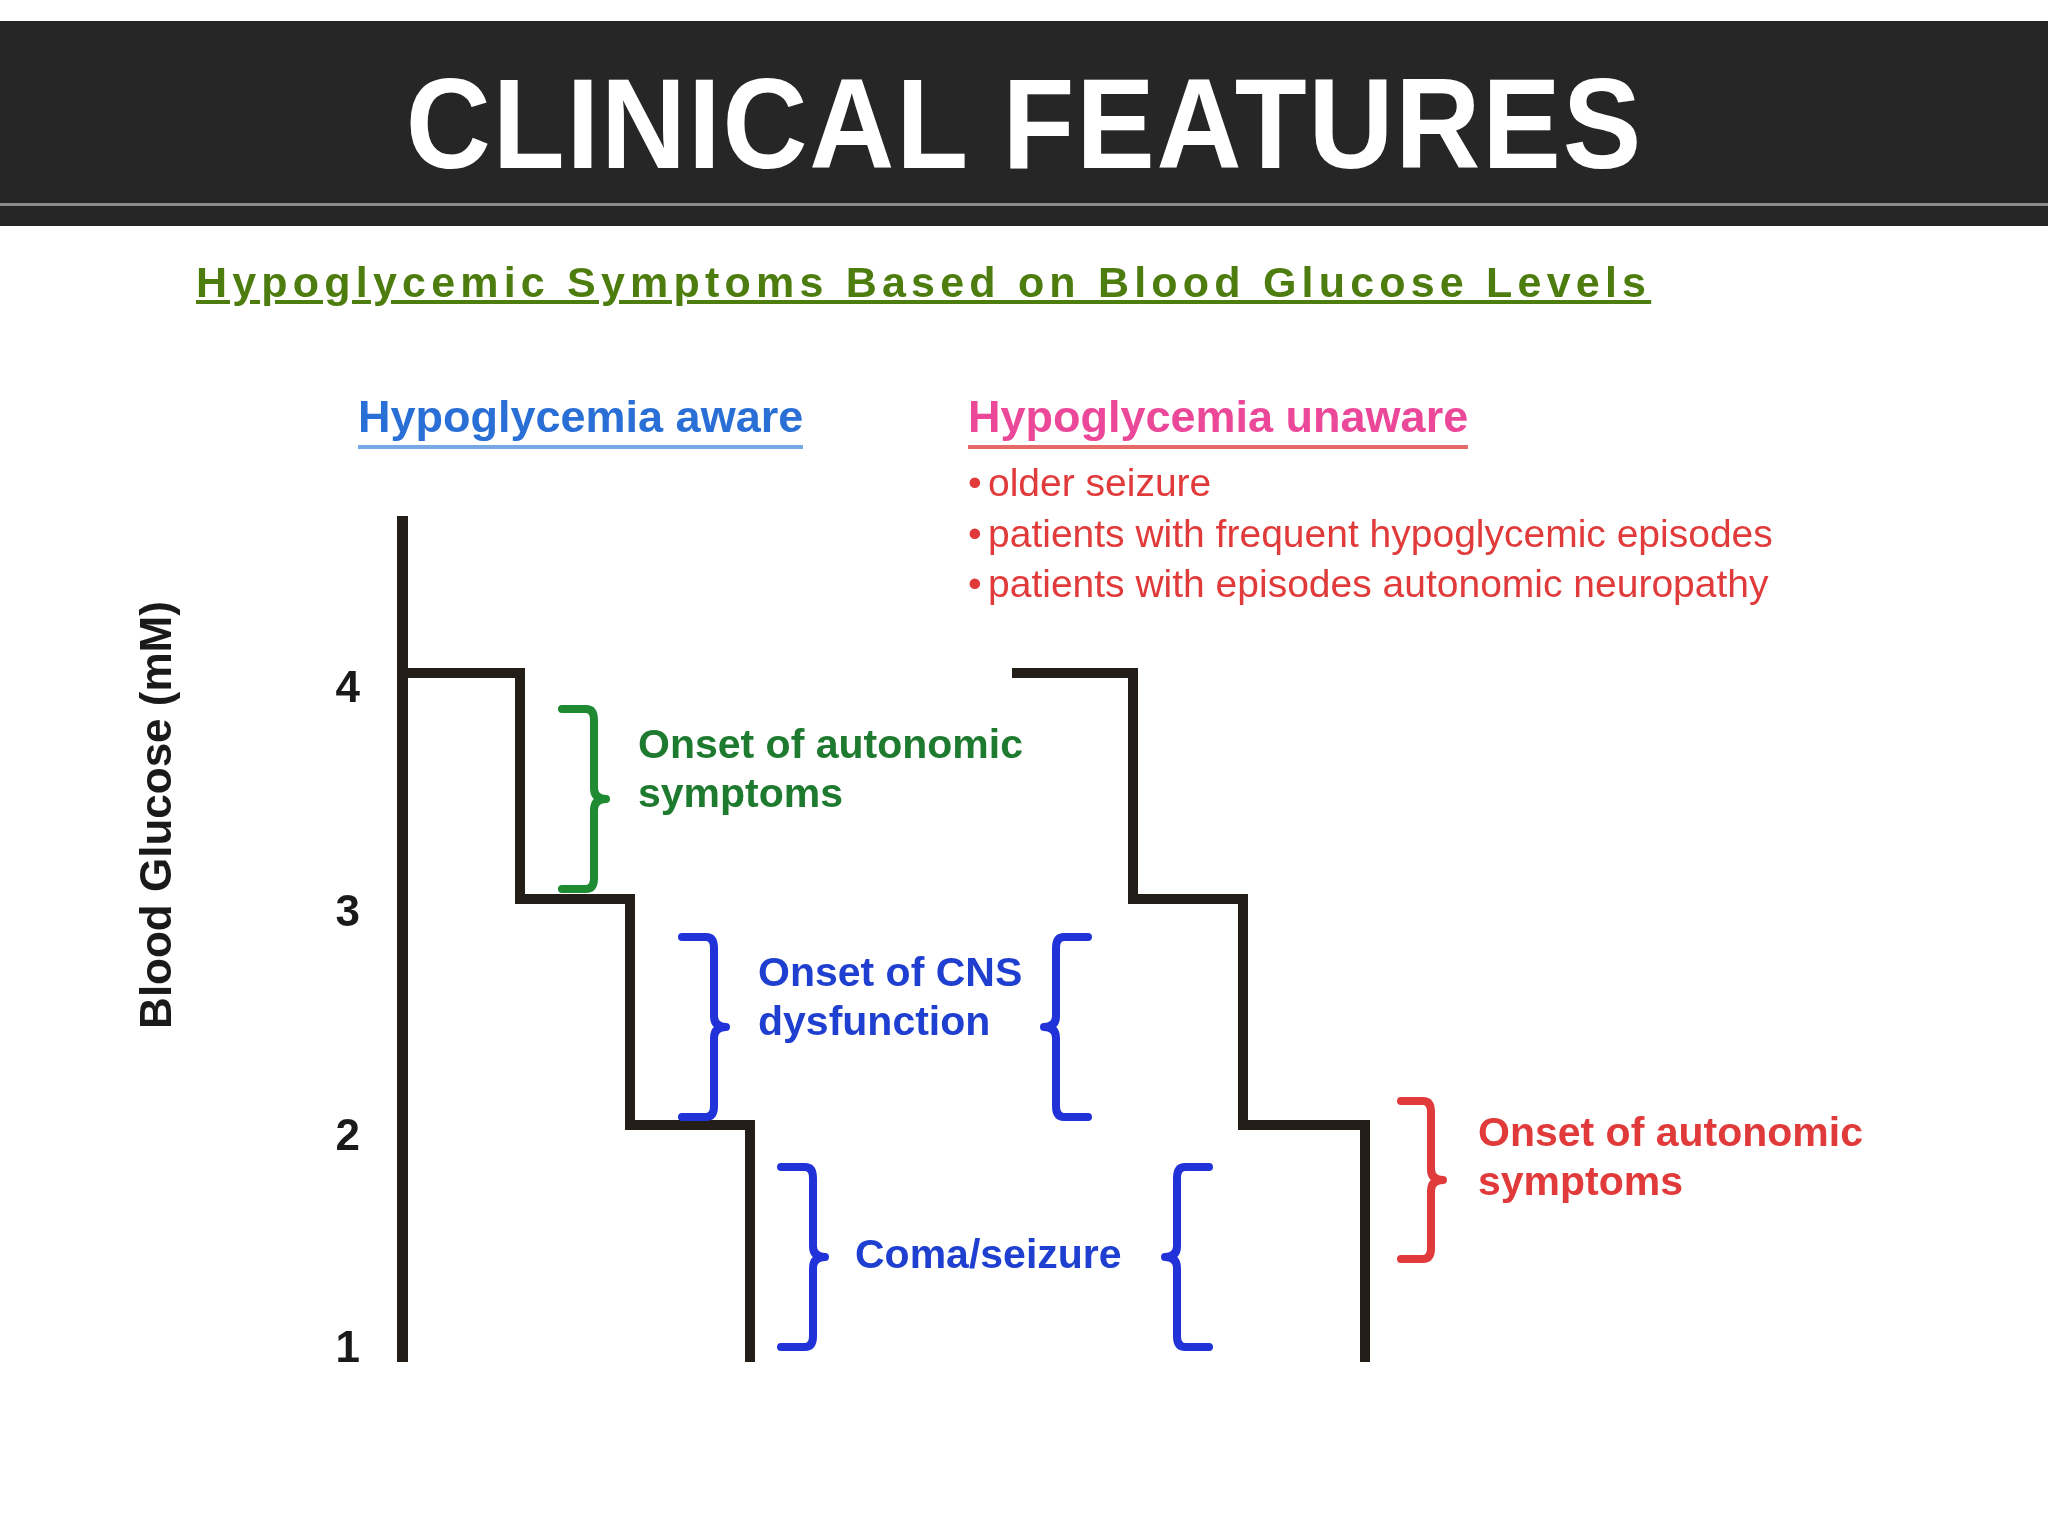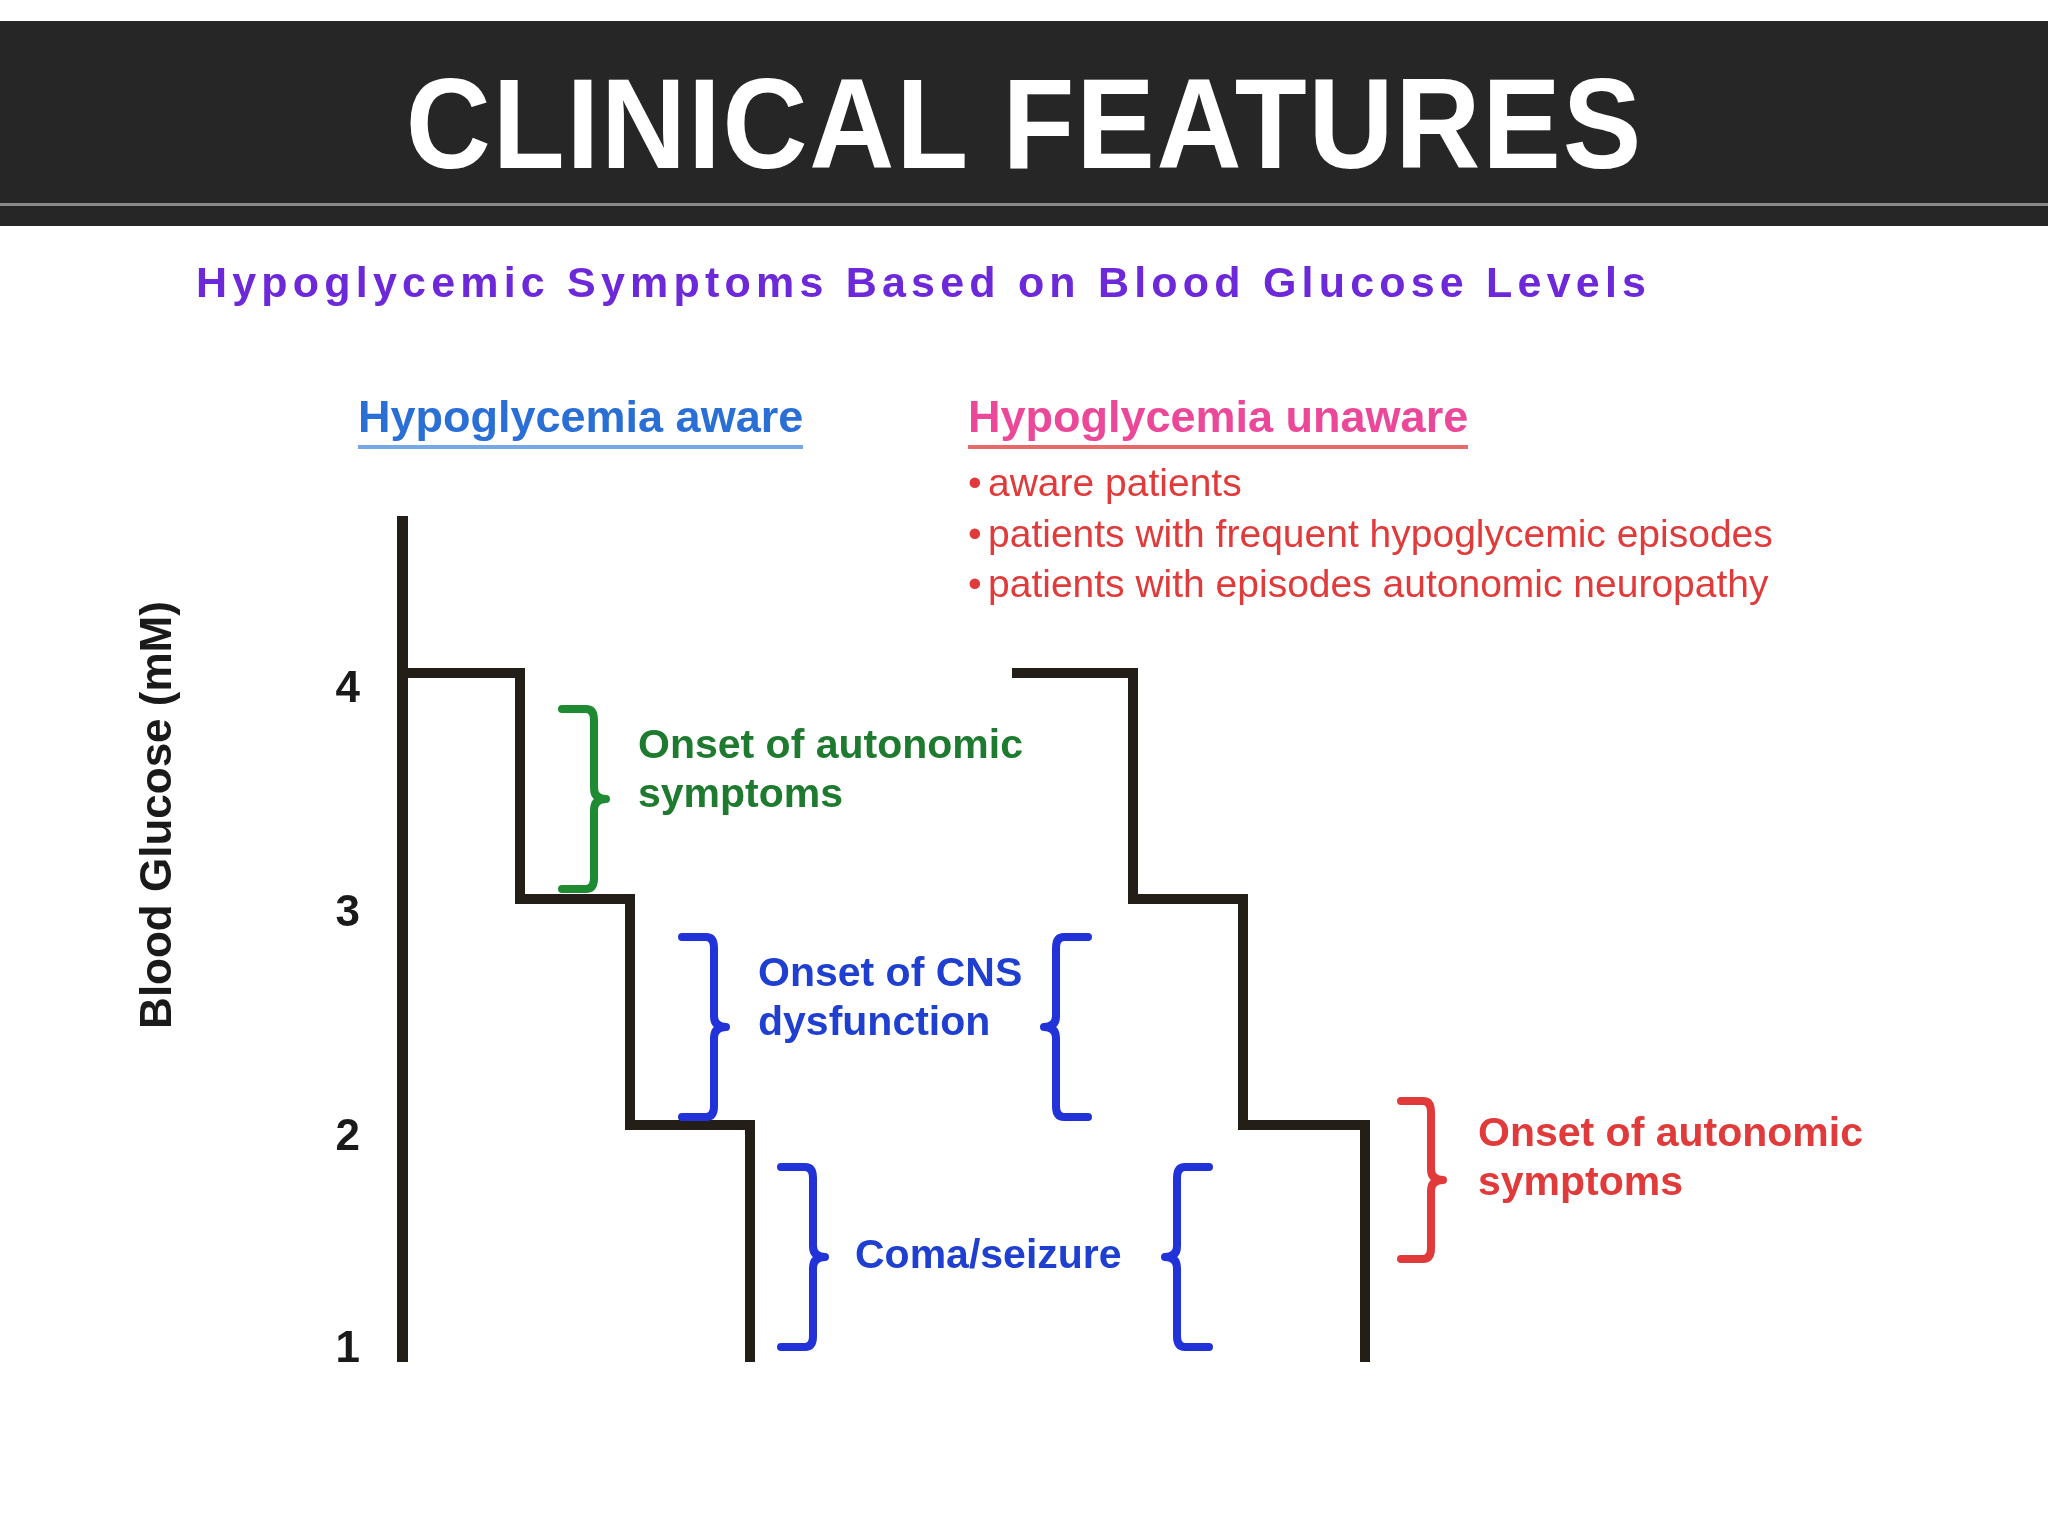--- a/index.html
+++ b/index.html
@@ -46,24 +46,25 @@
   }
 
   
   .subtitle {
     position: absolute;
     left: 196px;
     top: 258px;
     width: 1700px;
     font-size: 43px;
     font-weight: 700;
-    color: #6d28d9;
+    color: #4d7c0f;
     letter-spacing: 5.2px;
     white-space: nowrap;
     font-family: "Liberation Sans", sans-serif;
+    text-decoration: underline;
   }
 
   
   .figure {
     position: absolute;
     left: 0;
     top: 300px;
     width: 2048px;
     height: 1236px;
   }
@@ -175,21 +176,21 @@
 
 <div class="subtitle">Hypoglycemic Symptoms Based on Blood Glucose Levels</div>
 
 <div class="figure">
 
   <div class="legend-aware">Hypoglycemia aware</div>
 
   <div class="legend-unaware">Hypoglycemia unaware</div>
 
   <div class="bullets">
-    <div class="bullet"><span class="dot">•</span><span>aware patients</span></div>
+    <div class="bullet"><span class="dot">•</span><span>older seizure</span></div>
     <div class="bullet"><span class="dot">•</span><span>patients with frequent hypoglycemic episodes</span></div>
     <div class="bullet"><span class="dot">•</span><span>patients with episodes autonomic neuropathy</span></div>
   </div>
 
   <div class="y-axis"></div>
   <div class="y-axis-label">Blood Glucose (mM)</div>
 
   <div class="tick-label" style="left:300px; top:362px;">4</div>
   <div class="tick-label" style="left:300px; top:586px;">3</div>
   <div class="tick-label" style="left:300px; top:810px;">2</div>

